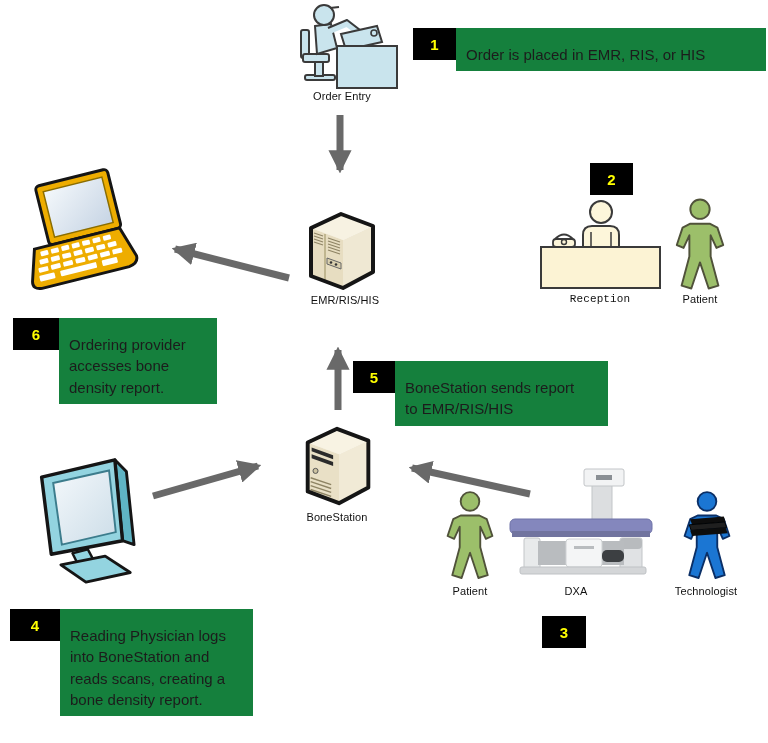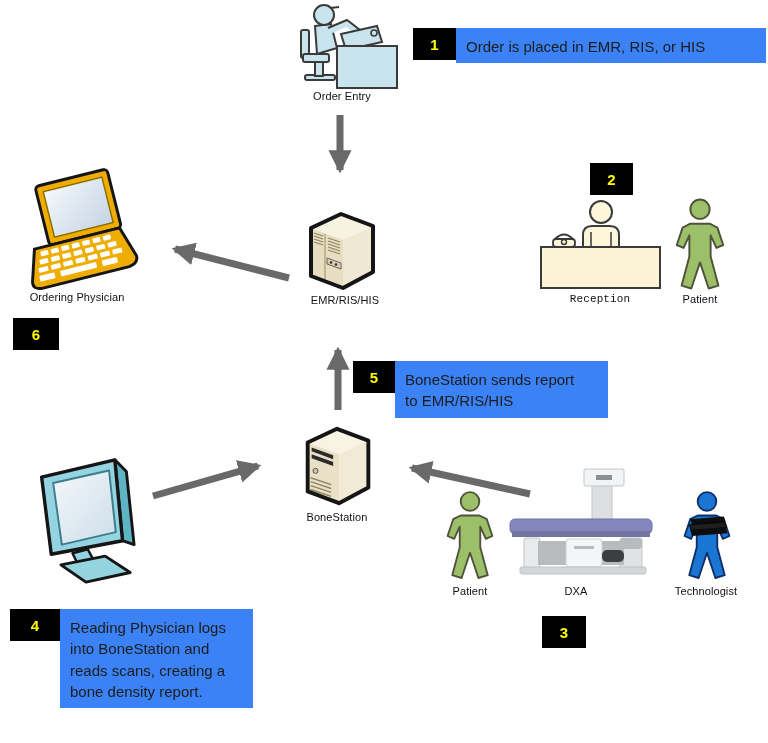--- a/index.html
+++ b/index.html
@@ -5,22 +5,22 @@
   html,body{margin:0;padding:0;background:#fff;}
   #stage{position:relative;width:768px;height:743px;background:#fff;overflow:hidden;
          font-family:"Liberation Sans",sans-serif;}
   .icon{position:absolute;z-index:1;}
   .icon svg{display:block;overflow:visible;}
   .nlabel{position:absolute;z-index:1;text-align:center;font-size:11px;color:#111;
           letter-spacing:.1px;}
   .callout{position:absolute;z-index:2;display:flex;align-items:flex-start;}
   .callout .num{flex:none;background:#000;color:#ffff00;font-weight:bold;font-size:15px;
                 display:flex;align-items:center;justify-content:center;height:32px;}
-  .callout .text{background:#3b82f6;color:#1c1c1c;font-size:15px;line-height:1.42;
-                 padding:8px 10px 6px 10px;white-space:pre-line;}
+  .callout .text{background:#15803d;color:#1c1c1c;font-size:15px;line-height:1.42;
+                 padding:16px 10px 6px 10px;white-space:pre-line;}
   #arrows{position:absolute;left:0;top:0;z-index:0;}
 </style>
 </head>
 <body>
 
 <div id="stage">
 
   <svg id="arrows" width="768" height="743">
     <defs>
       <marker id="ah" viewBox="0 0 10 10" refX="8.5" refY="5" markerWidth="3.3" markerHeight="3.3" orient="auto">
@@ -142,24 +142,26 @@
             <rect x="65" y="84" width="10" height="5" rx="1"></rect>
             <rect x="78" y="84" width="10" height="5" rx="1"></rect>
             <rect x="91" y="84" width="10" height="5" rx="1"></rect>
           <rect x="34" y="92" width="38" height="6" rx="1"></rect>
             <rect x="12" y="92" width="16" height="6" rx="1"></rect>
             <rect x="78" y="92" width="16" height="6" rx="1"></rect>
         </g>
       </g>
     </svg>
   </div>
-  <div class="nlabel" style="left:2px;top:291px;width:150px;">Ordering Physician</div>
 
   <div class="callout" style="left:13px;top:318px;">
     <div class="num" style="width:46px;">6</div>
+    <div class="text" style="width:138px;">Ordering provider
+accesses bone
+density report.</div>
   </div>
 
   <div class="callout" style="left:353px;top:361px;">
     <div class="num" style="width:42px;">5</div>
     <div class="text" style="width:193px;">BoneStation sends report
 to EMR/RIS/HIS</div>
   </div>
 
   <div class="icon" style="left:301px;top:421px;">
     <svg width="76" height="90" viewBox="0 0 76 92">

